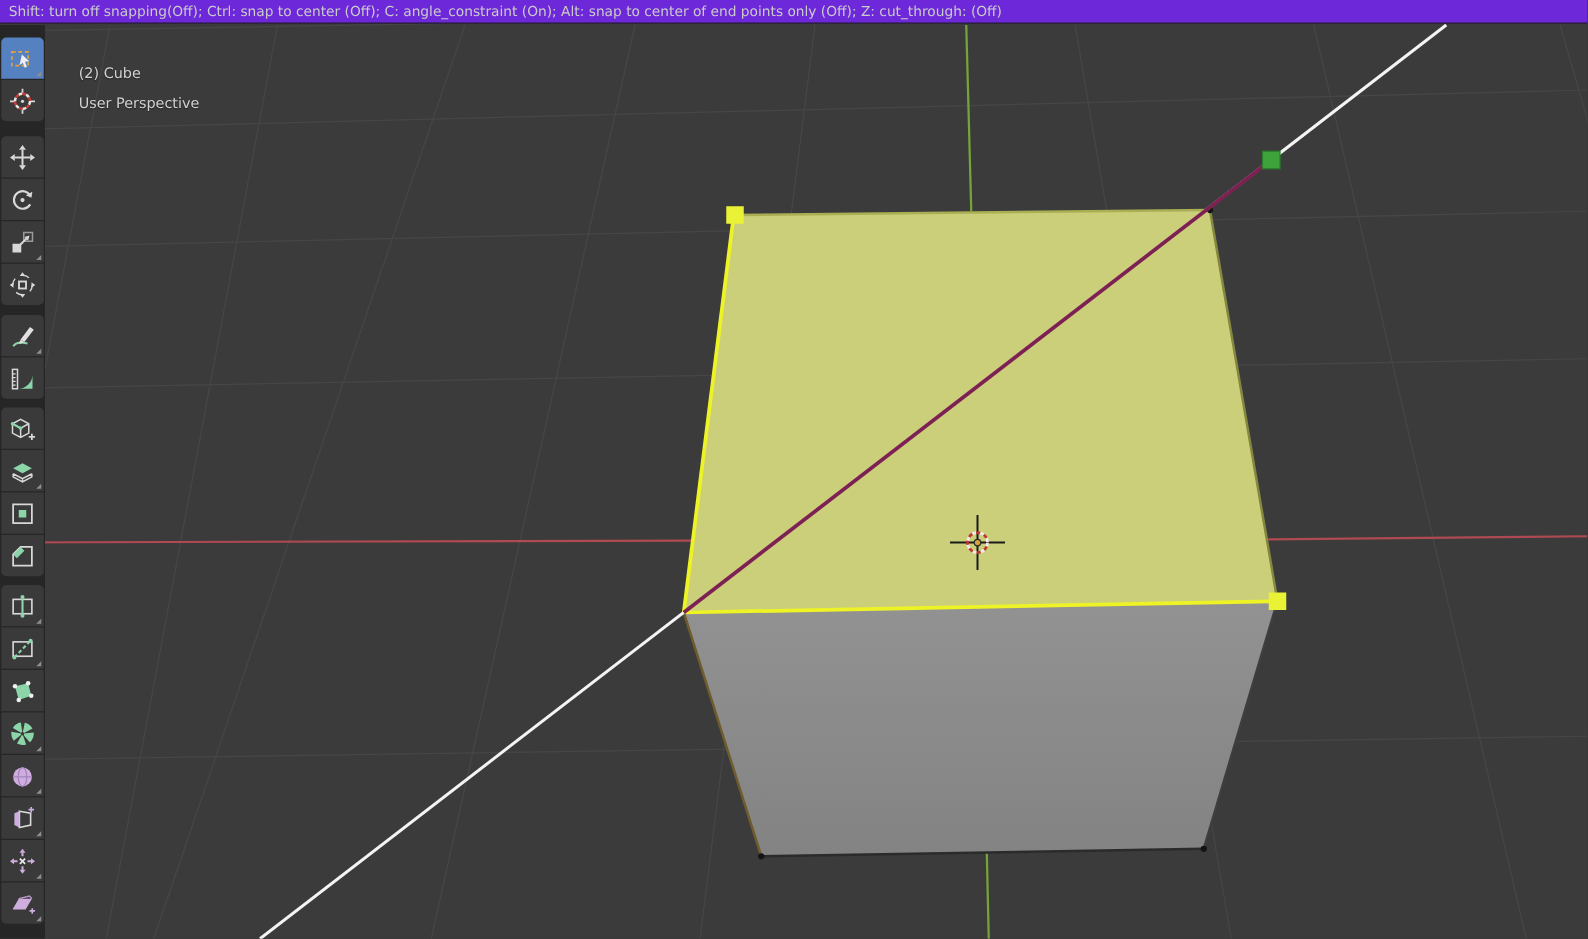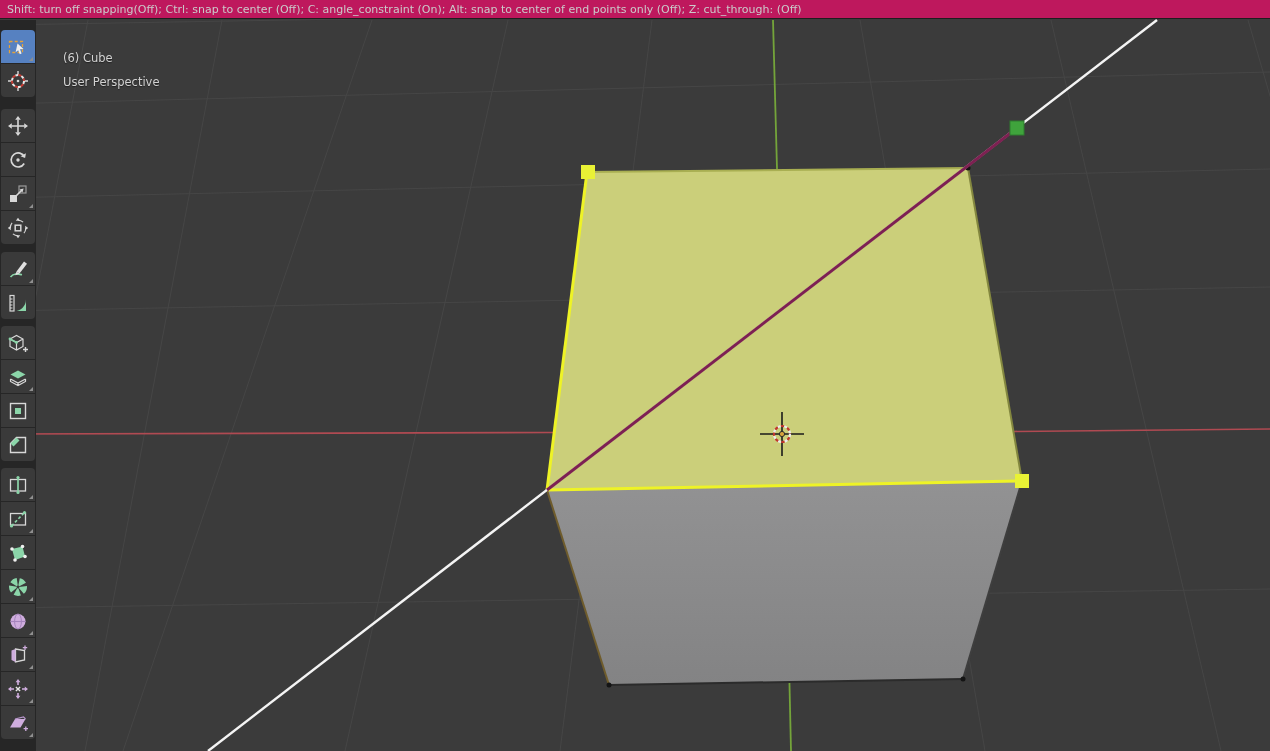--- a/index.html
+++ b/index.html
@@ -1,20 +1,20 @@
 <!DOCTYPE html>
 <html><head>
 <meta charset="utf-8">
 <style>
   html,body{margin:0;padding:0;}
   body{width:1270px;height:751px;overflow:hidden;position:relative;
        background:#3b3b3b;font-family:"DejaVu Sans","Liberation Sans",sans-serif;}
   
   #tool-header{position:absolute;left:0;top:0;width:1270px;height:19px;z-index:5;
-       background:#be185d;border-bottom:1px solid #1e1e1e;
+       background:#6d28d9;border-bottom:1px solid #1e1e1e;
        color:#cbcbcb;font-size:11px;line-height:19px;padding-left:7px;box-sizing:border-box;
        white-space:nowrap;}
   
   #viewport-svg{position:absolute;left:0;top:0;z-index:1;}
   .ovl{position:absolute;z-index:4;color:#d2d2d2;font-size:11.5px;
        text-shadow:0 1px 1px rgba(0,0,0,.45);}
   #view-label{left:63px;top:31px;margin-top:44px;}
   #object-label{left:63px;top:51px;}
   
   #toolbar{position:absolute;left:0;top:20px;width:36px;height:731px;z-index:6;
@@ -94,21 +94,21 @@
   <g>
     <line x1="760" y1="434" x2="804" y2="434" stroke="#1a1a1a" stroke-width="1.6"></line>
     <line x1="782" y1="412" x2="782" y2="456" stroke="#1a1a1a" stroke-width="1.6"></line>
     <circle cx="782" cy="434" r="8" fill="none" stroke="#ececec" stroke-width="2.2" stroke-dasharray="3.3,3.3"></circle>
     <circle cx="782" cy="434" r="8" fill="none" stroke="#c2362d" stroke-width="2.2" stroke-dasharray="3.3,3.3" stroke-dashoffset="3.3"></circle>
     <circle cx="782" cy="434" r="2.6" fill="#d7a43b" stroke="#2b2b2b" stroke-width="1"></circle>
   </g>
 </svg>
 
 <div class="ovl" id="view-label">User Perspective</div>
-<div class="ovl" id="object-label">(6) Cube</div>
+<div class="ovl" id="object-label">(2) Cube</div>
 
 <div id="tool-header">Shift: turn off snapping(Off); Ctrl: snap to center (Off); C: angle_constraint (On); Alt: snap to center of end points only (Off); Z: cut_through: (Off)</div>
 
 <div id="toolbar">
 
   <div class="tbtn g-top active sub" style="top:10px">
     <svg width="22" height="22" viewBox="0 0 22 22">
       <rect x="2.5" y="5.5" width="13" height="11" fill="none" stroke="#e3a23c" stroke-width="1.3" stroke-dasharray="3,2.2"></rect>
       <path d="M10.5 7.5 L16.5 13 L13 13.3 L14.6 17.4 L12.8 18.2 L11.2 14.2 L8.6 16.2 Z" fill="#efefef"></path>
     </svg>

